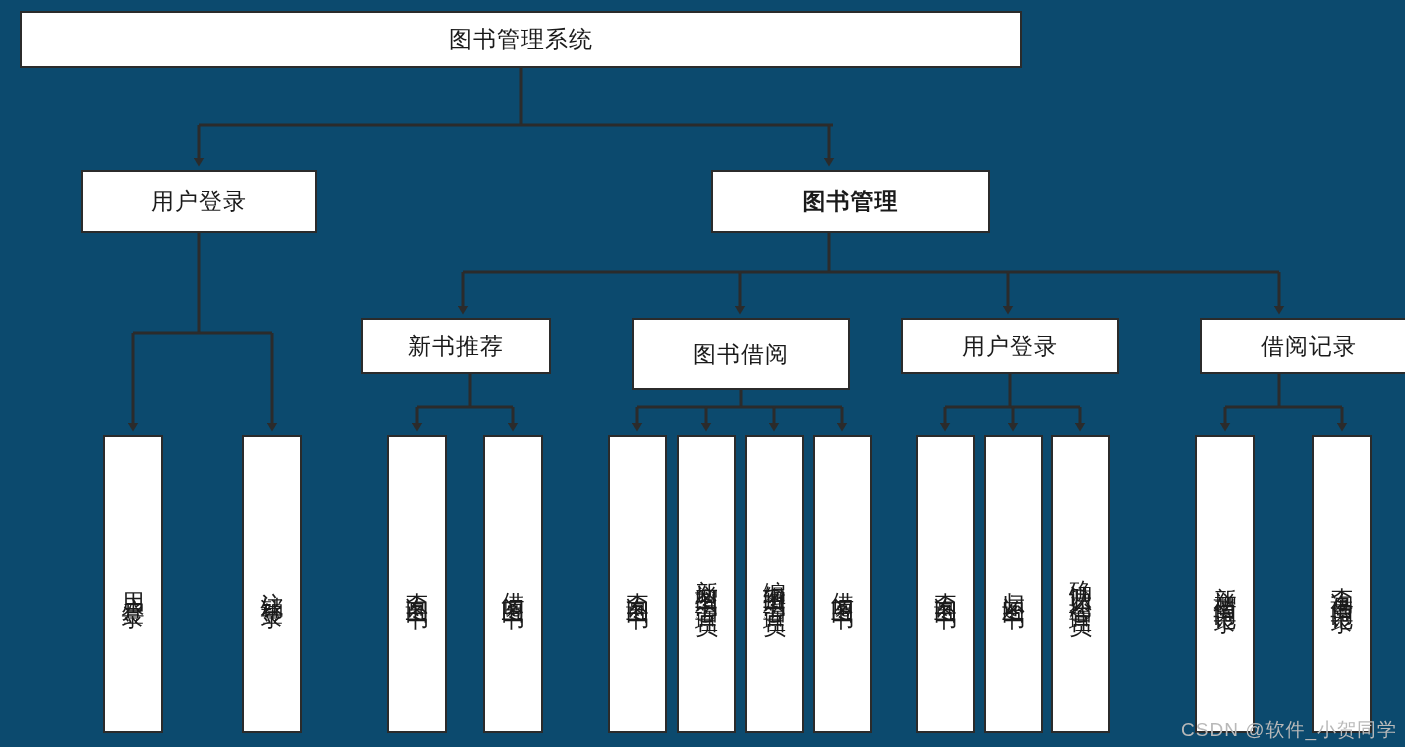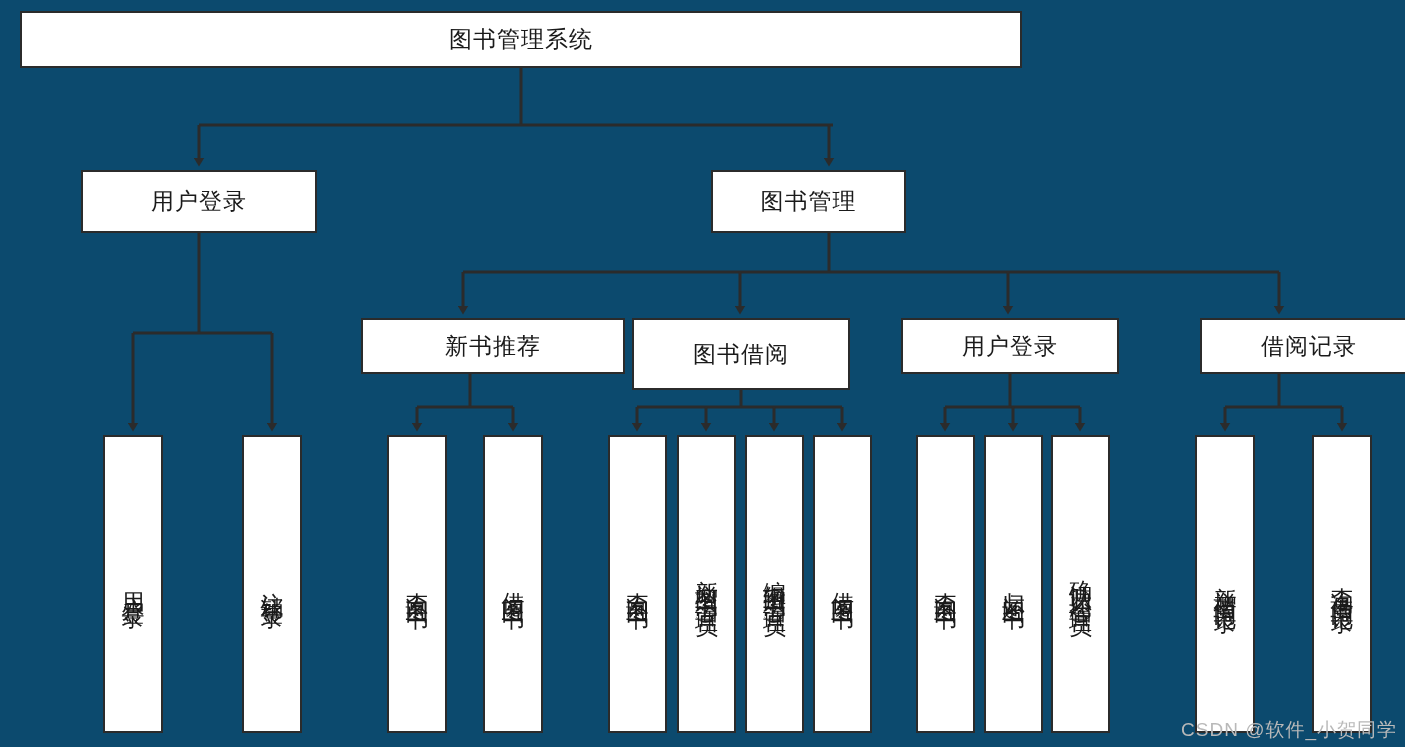--- a/index.html
+++ b/index.html
@@ -131,25 +131,25 @@
     </g>
   </svg>
 
   <div class="node horiz" style="left: 20px; top: 11px; width: 1002px; height: 57px;">
     <span class="hlabel">图书管理系统</span>
   </div>
 
   <div class="node horiz" style="left: 81px; top: 170px; width: 236px; height: 63px;">
     <span class="hlabel">用户登录</span>
   </div>
-  <div class="node horiz" style="left: 711px; top: 170px; width: 195px; height: 63px;">
+  <div class="node horiz" style="left: 711px; top: 170px; width: 279px; height: 63px; font-weight: bold;">
     <span class="hlabel">图书管理</span>
   </div>
 
-  <div class="node horiz" style="left: 361px; top: 318px; width: 264px; height: 56px;">
+  <div class="node horiz" style="left: 361px; top: 318px; width: 190px; height: 56px;">
     <span class="hlabel">新书推荐</span>
   </div>
   <div class="node horiz" style="left: 632px; top: 318px; width: 218px; height: 72px;">
     <span class="hlabel">图书借阅</span>
   </div>
   <div class="node horiz" style="left: 901px; top: 318px; width: 218px; height: 56px;">
     <span class="hlabel">用户登录</span>
   </div>
   <div class="node horiz" style="left: 1200px; top: 318px; width: 218px; height: 56px;">
     <span class="hlabel">借阅记录</span>

